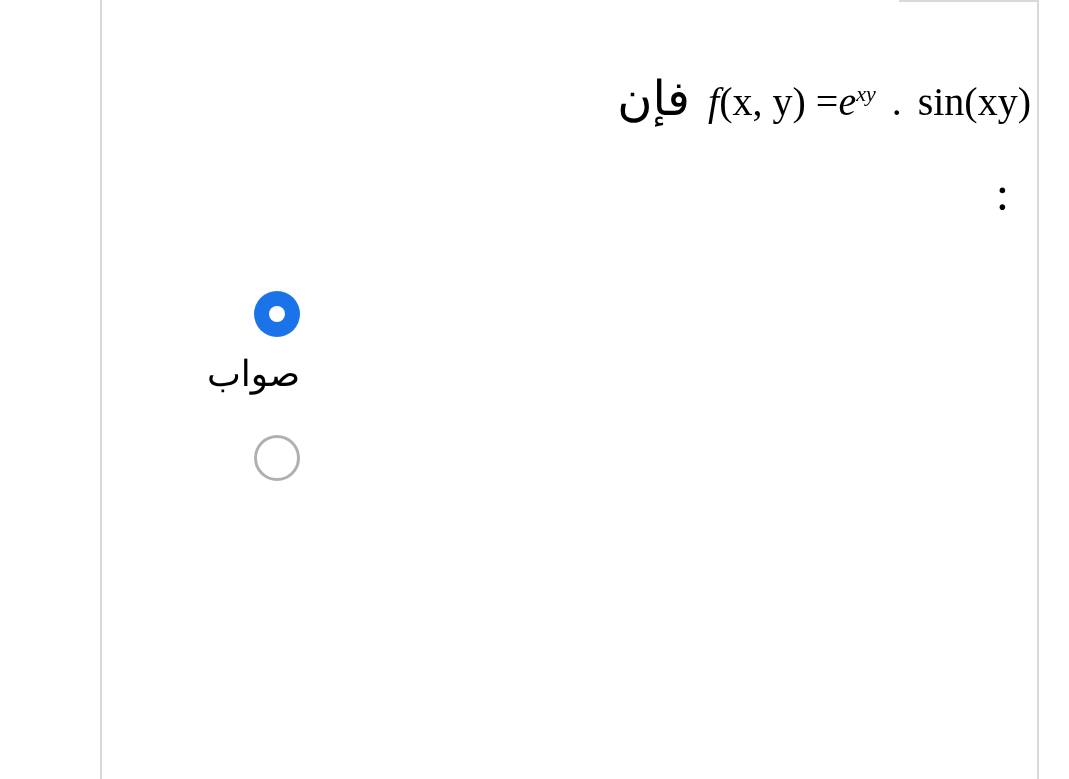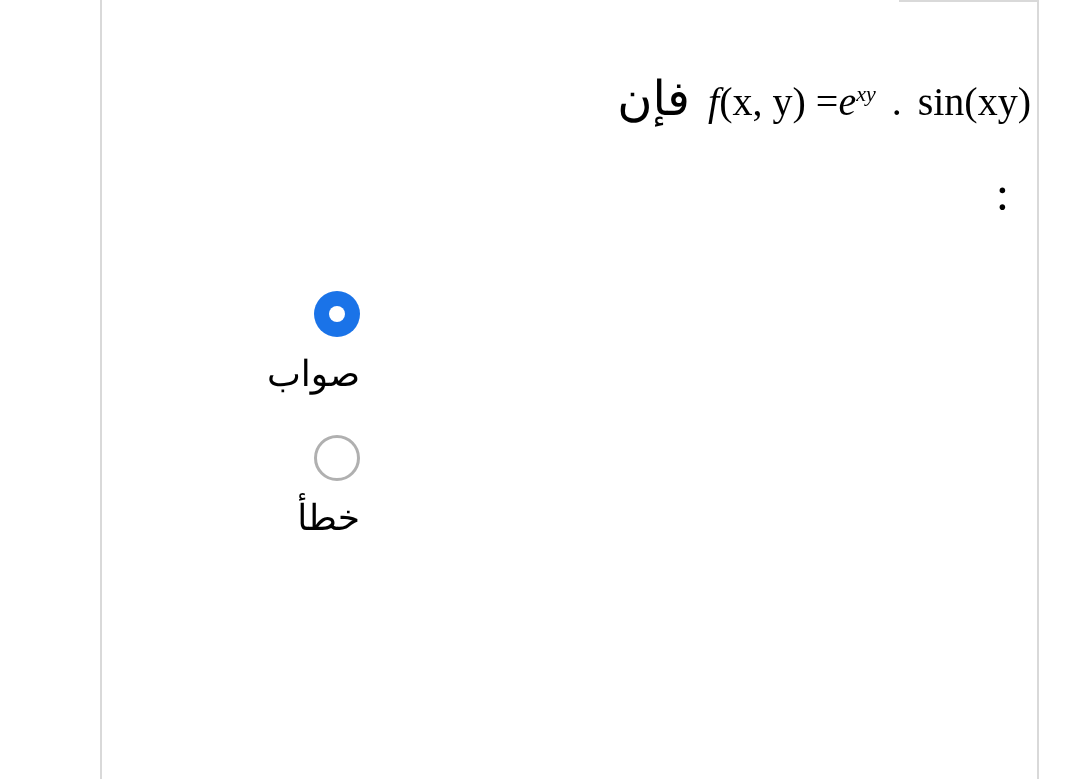--- a/index.html
+++ b/index.html
@@ -106,21 +106,21 @@
   .line2 {
     margin-top: 90px;
     padding-left: 8px;
   }
   .line2 .formula {
     font-size: 44px;
   }
 
   .options {
     margin-top: 70px;
-    padding-left: 110px;
+    padding-left: 50px;
   }
   .option {
     display: flex;
     flex-direction: column;
     align-items: center;
     width: 150px;
     margin-bottom: 40px;
   }
   .option .radio-wrap {
     display: flex;
@@ -193,21 +193,18 @@
         </div>
         <div class="label-wrap">
           <span class="arabic-option">صواب</span>
         </div>
       </div>
 
       <div class="option">
         <div class="radio-wrap">
           <div class="radio unselected"></div>
         </div>
-        <div class="label-wrap">
-          <span class="arabic-option">خطأ</span>
-        </div>
       </div>
 
     </div>
 
   </div>
 </div>
 
 </body></html>

